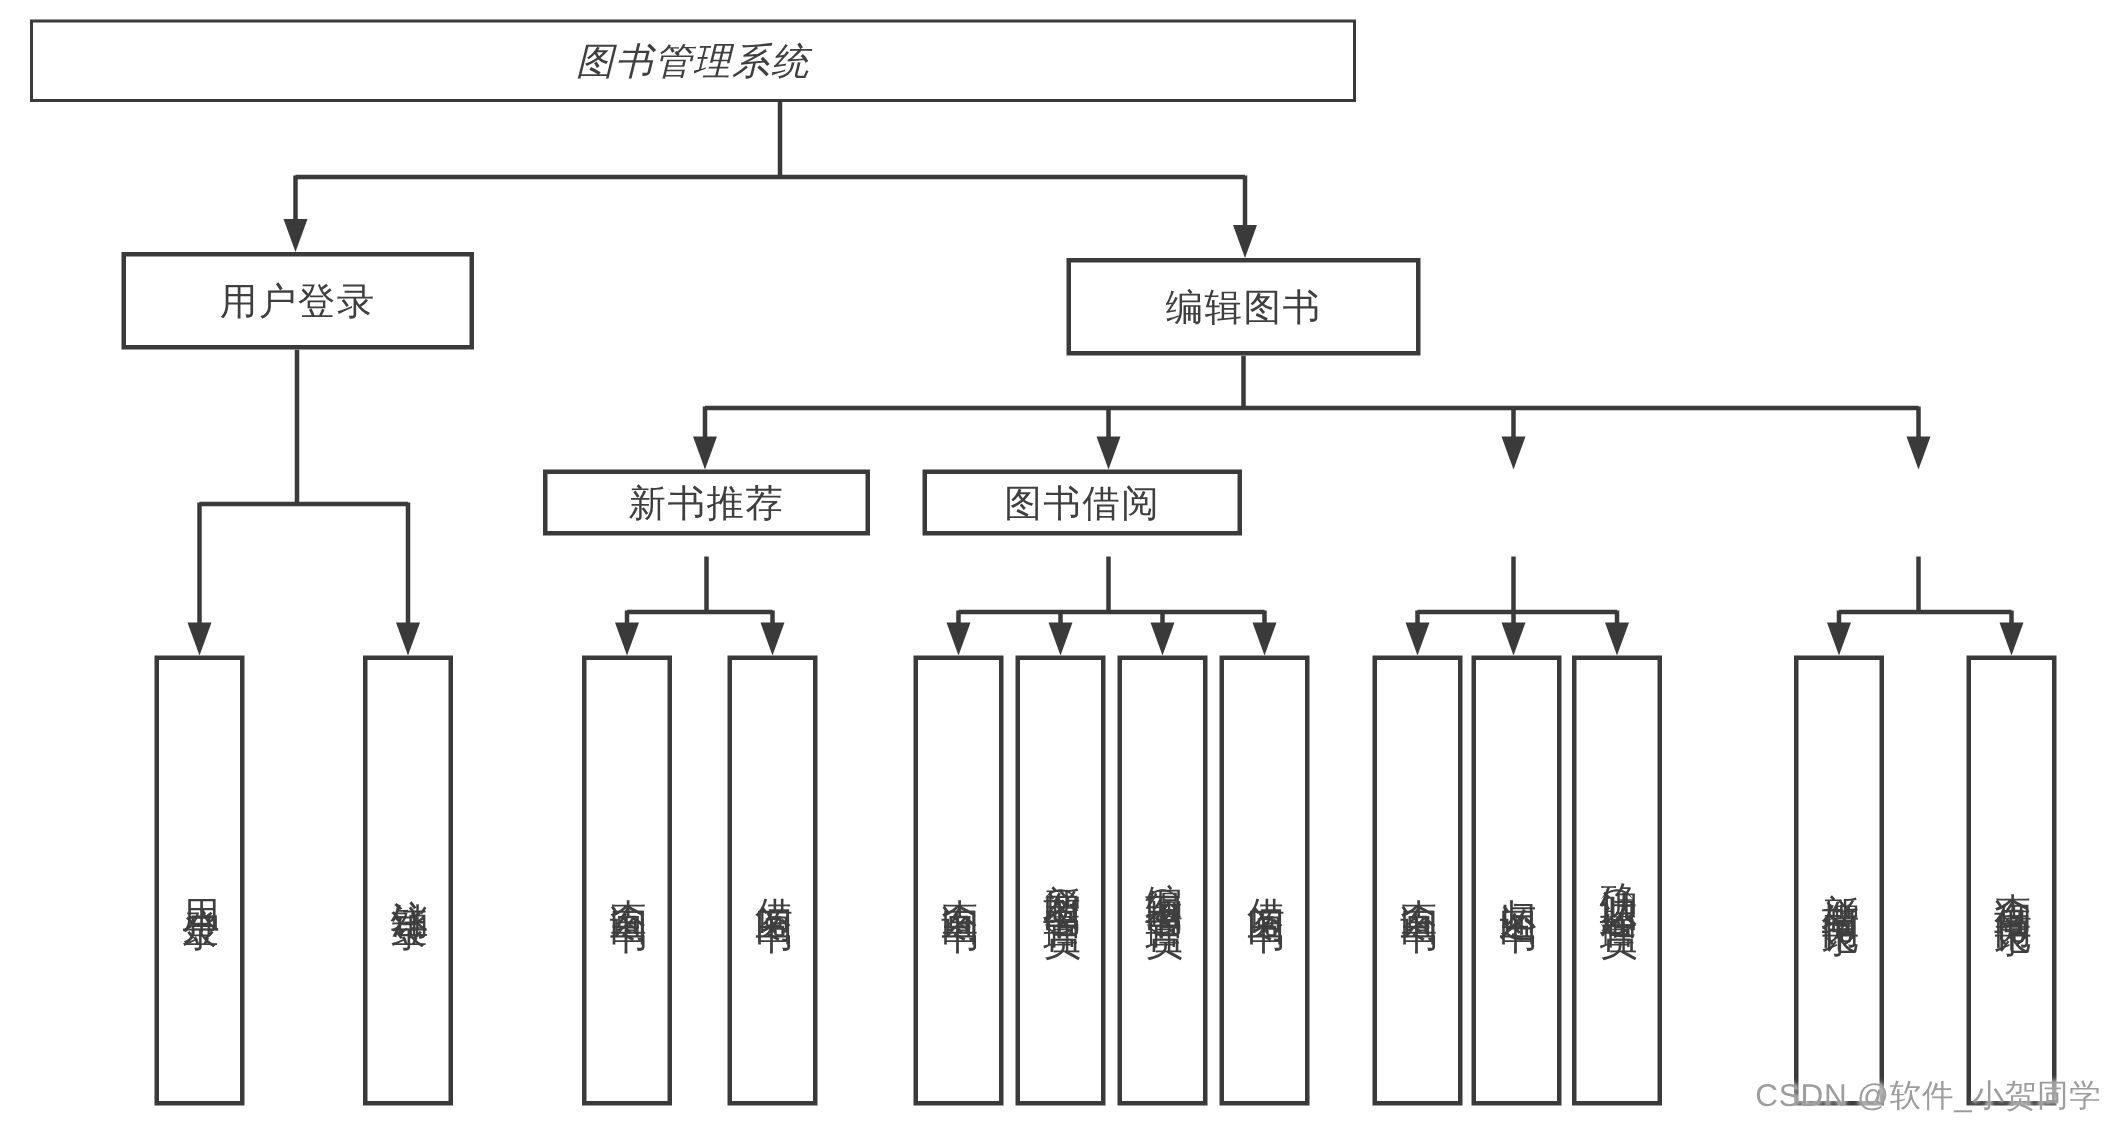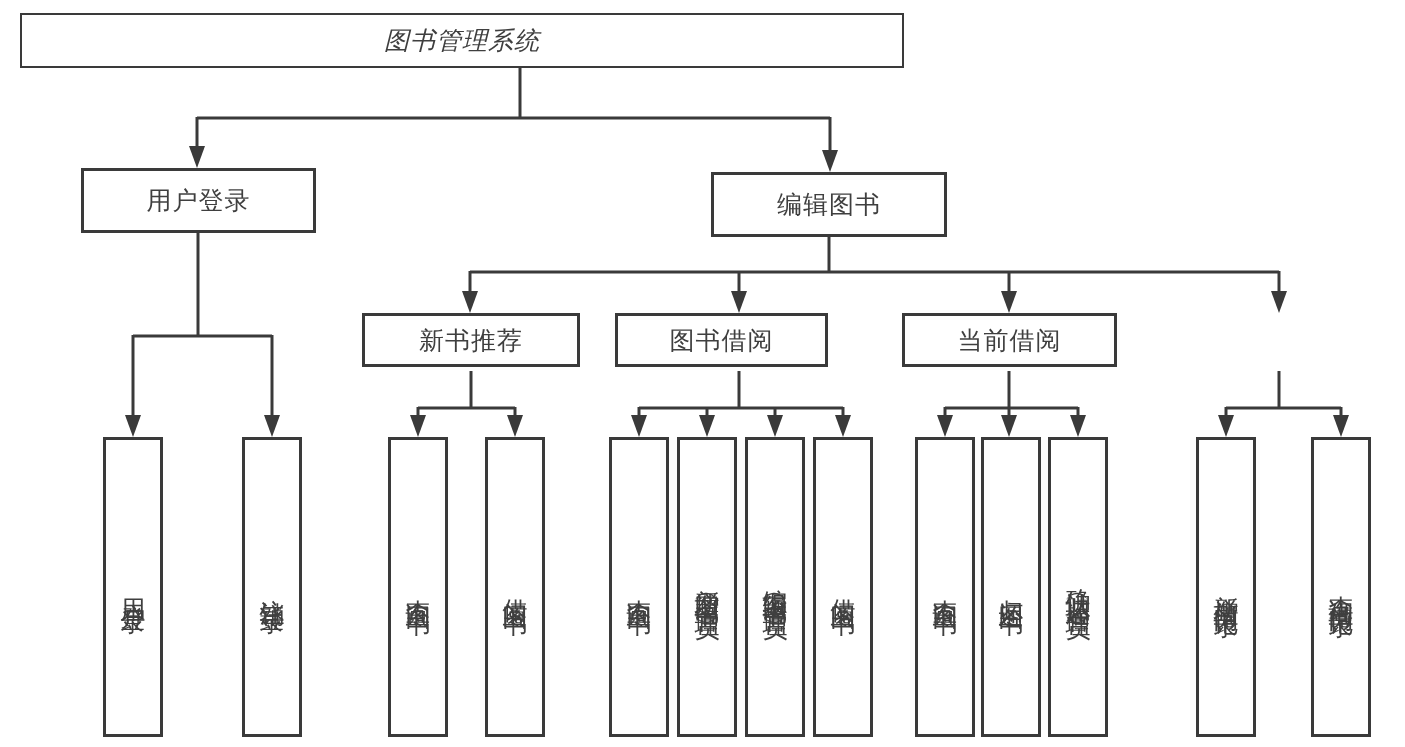--- a/index.html
+++ b/index.html
@@ -40,21 +40,21 @@
     top: 13px;
     width: 884px;
     height: 55px;
     border-width: 2px;
     font-style: italic;
   }
   .node.branch {
     height: 65px;
   }
   .node.module {
-    height: 54px;
+    height: 44px;
   }
   .node.leaf {
     top: 437px;
     width: 60px;
     height: 300px;
   }
   .leaf-text {
     writing-mode: vertical-rl;
     text-orientation: mixed;
     letter-spacing: 4px;
@@ -156,23 +156,20 @@
   <div class="node branch" style="left:711px; top:172px; width:236px;">
     <span>编辑图书</span>
   </div>
 
   <div class="node module" style="left:362px; top:313px; width:218px;">
     <span>新书推荐</span>
   </div>
   <div class="node module" style="left:615px; top:313px; width:213px;">
     <span>图书借阅</span>
   </div>
-  <div class="node module" style="left:902px; top:313px; width:215px;">
-    <span>当前借阅</span>
-  </div>
 
   <div class="node leaf" style="left:103px;">
     <span class="leaf-text">用户登录</span>
   </div>
   <div class="node leaf" style="left:242px;">
     <span class="leaf-text">注销登录</span>
   </div>
   <div class="node leaf" style="left:388px;">
     <span class="leaf-text">查询图书</span>
   </div>
@@ -200,14 +197,15 @@
   <div class="node leaf" style="left:1048px;">
     <span class="leaf-text">确认归还（管理员）</span>
   </div>
   <div class="node leaf" style="left:1196px;">
     <span class="leaf-text">新增借阅记录</span>
   </div>
   <div class="node leaf" style="left:1311px;">
     <span class="leaf-text">查询借阅记录</span>
   </div>
 
+  <div id="watermark">CSDN @软件_小贺同学</div>
 
 </div>
 
 </body></html>

